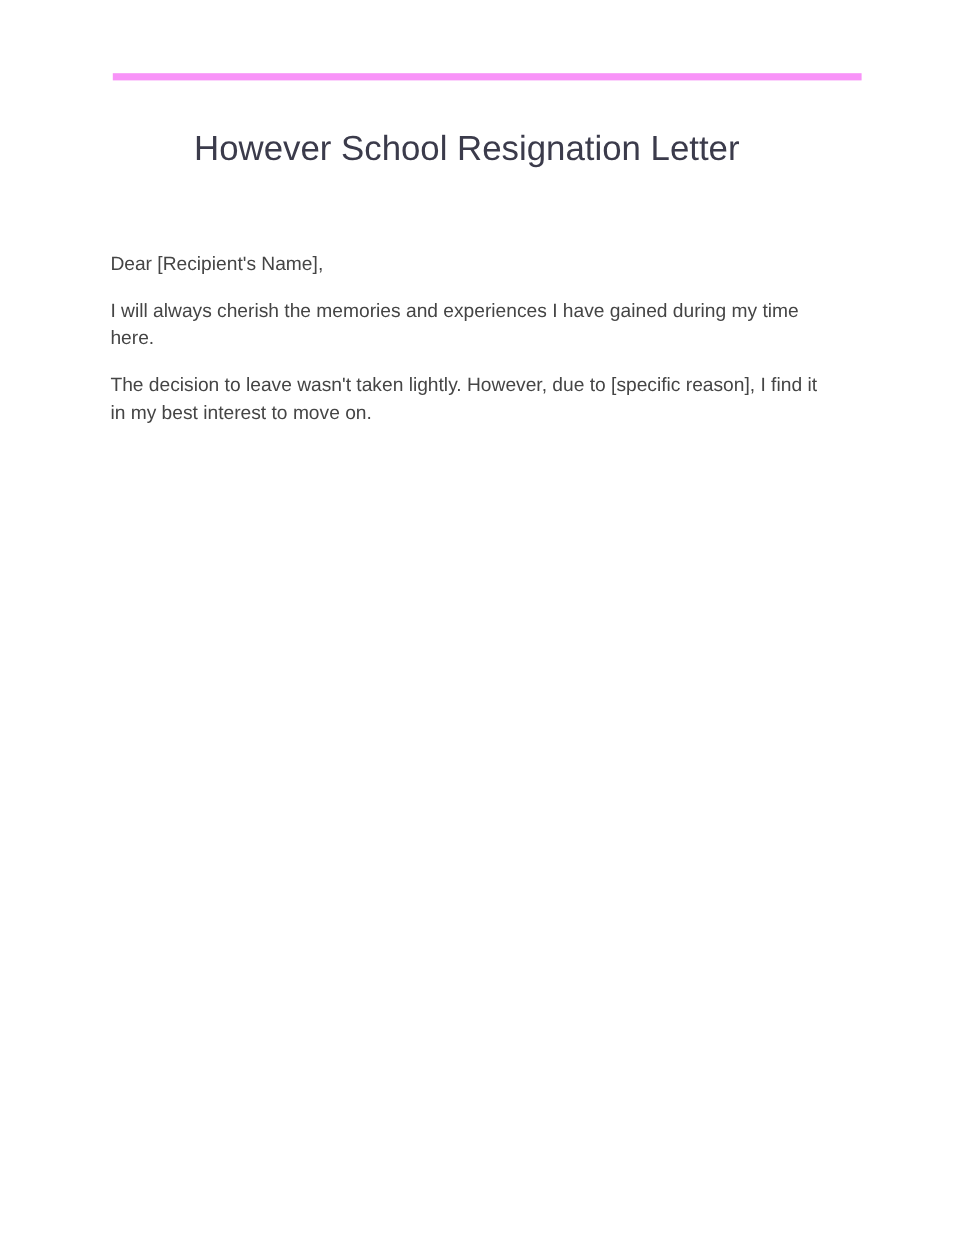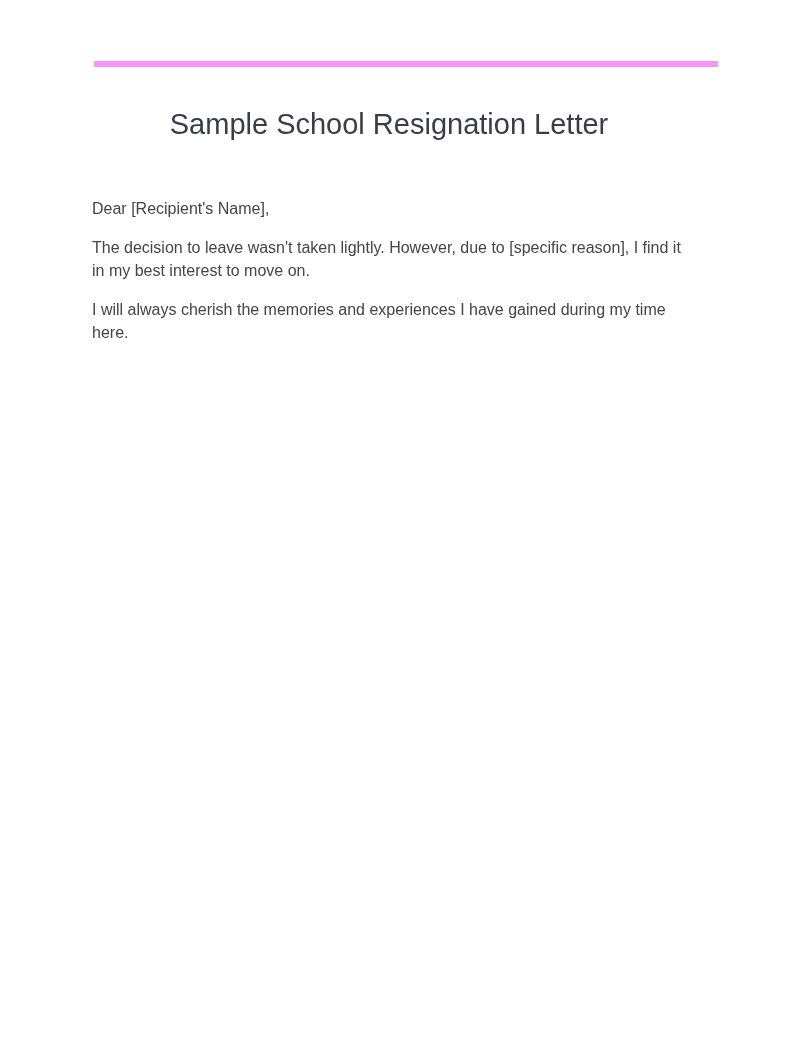--- a/index.html
+++ b/index.html
@@ -37,27 +37,27 @@
     .letter {
       position: absolute;
       left: 92px;
       top: 197px;
       width: 600px;
       font-size: 16px;
       line-height: 23px;
       color: #454545;
     }
     .letter p {
-      margin: 0 0 16px 0;
+      margin: 12px 0 16px 0;
     }
   </style>
 </head>
 <body>
 
 <div class="accent-bar"></div>
 
-<h1 class="title">Sample School Resignation Letter</h1>
+<h1 class="title">However School Resignation Letter</h1>
 
 <div class="letter">
   <p>Dear [Recipient's Name],</p>
+  <p>I will always cherish the memories and experiences I have gained during my time here.</p>
   <p>The decision to leave wasn't taken lightly. However, due to [specific reason], I find it in my best interest to move on.</p>
-  <p>I will always cherish the memories and experiences I have gained during my time here.</p>
 </div>
 
 </body></html>

